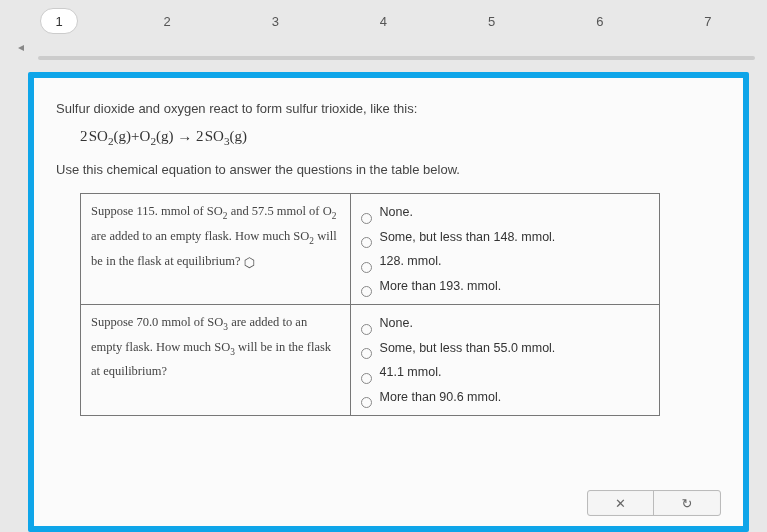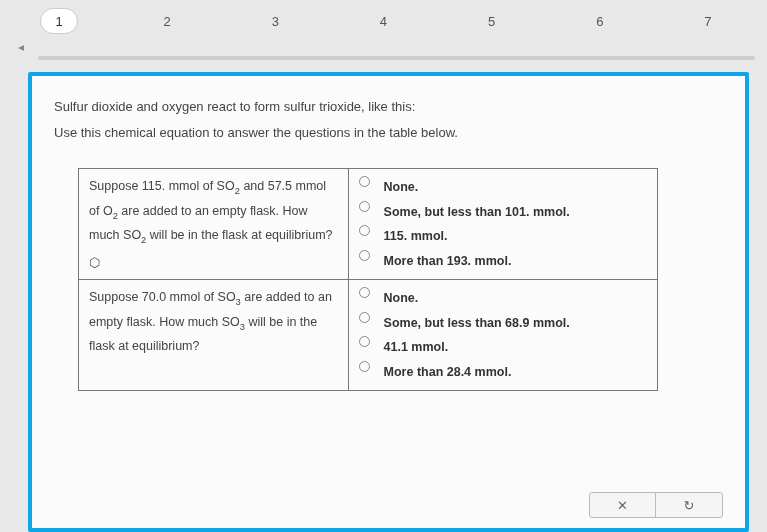--- a/index.html
+++ b/index.html
@@ -44,49 +44,48 @@
     }
     .progress-line {
       height: 4px;
       background: #ccc;
       margin: 0 12px 0 38px;
       border-radius: 2px;
     }
     .content {
       background: #fbfbfb;
       margin: 12px 18px 0 28px;
-      border: 4px solid #0ea5e9;
+      border: 6px solid #0ea5e9;
       border-radius: 2px;
       padding: 22px 22px 14px;
       height: 460px;
       position: relative;
     }
     .intro { margin-bottom: 8px; line-height: 1.4; color:#444;}
     .equation { margin: 10px 0 14px 24px; font-family: 'Times New Roman', serif; font-size: 15px; }
-    .instruction { margin-bottom: 26px; line-height: 1.4; color:#444;}
+    .instruction { margin-bottom: 14px; line-height: 1.4; color:#444;}
     table {
       border-collapse: collapse;
       margin-left: 24px;
       width: 580px;
     }
     td {
       border: 1px solid #777;
       padding: 6px 10px;
       vertical-align: top;
       font-size: 12.5px;
       line-height: 1.8;
     }
-    td.question { width: 270px; font-family: Liberation Sans, sans-serif; color:#444; }
+    td.question { width: 270px; font-family: Liberation Serif, serif; color:#444; }
     td.options { width: 310px; }
     .option-row {
       display: flex;
-      align-items: flex-start;
-      gap: 14px;
+      align-items: flex-end;
+      gap: 8px;
       padding: 1px 0;
-      font-weight: bold;
     }
     .radio {
       width: 11px;
       height: 11px;
       border: 1px solid #888;
       border-radius: 50%;
       flex-shrink: 0;
       display: inline-block;
     }
     .cursor-icon {
@@ -133,69 +132,74 @@
   <span class="page-num">6</span>
   <span class="page-num">7</span>
 </div>
 <div class="back-arrow">◂</div>
 <div class="progress-line"></div>
 
 <div class="content">
 
   <p class="intro">Sulfur dioxide and oxygen react to form sulfur trioxide, like this:</p>
 
+  <p class="equation">
+    <span>2</span> <span>SO</span><sub>2</sub><span>(g)</span><span>+</span><span>O</span><sub>2</sub><span>(g)</span>
+    <span class="arrow">→</span>
+    <span>2</span> <span>SO</span><sub>3</sub><span>(g)</span>
+  </p>
 
   <p class="instruction">Use this chemical equation to answer the questions in the table below.</p>
 
   <table>
     <tbody>
         <tr>
       <td class="question">
         <span>Suppose 115. mmol of SO</span><sub>2</sub><span> and 57.5 mmol of O</span><sub>2</sub><span> are added to an empty flask. How much SO</span><sub>2</sub><span> will be in the flask at equilibrium?</span>
         <span class="cursor-icon">⬡</span>
       </td>
       <td class="options">
         <div class="option-row">
               <span class="radio"></span>
               <span>None.</span>
             </div>
         <div class="option-row">
               <span class="radio"></span>
-              <span>Some, but less than 101. mmol.</span>
-            </div>
-        <div class="option-row">
-              <span class="radio"></span>
-              <span>115. mmol.</span>
+              <span>Some, but less than 148. mmol.</span>
+            </div>
+        <div class="option-row">
+              <span class="radio"></span>
+              <span>128. mmol.</span>
             </div>
         <div class="option-row">
               <span class="radio"></span>
               <span>More than 193. mmol.</span>
             </div>
       </td>
     </tr>
     <tr>
       <td class="question">
         <span>Suppose 70.0 mmol of SO</span><sub>3</sub><span> are added to an empty flask. How much SO</span><sub>3</sub><span> will be in the flask at equilibrium?</span>
       </td>
       <td class="options">
         <div class="option-row">
               <span class="radio"></span>
               <span>None.</span>
             </div>
         <div class="option-row">
               <span class="radio"></span>
-              <span>Some, but less than 68.9 mmol.</span>
+              <span>Some, but less than 55.0 mmol.</span>
             </div>
         <div class="option-row">
               <span class="radio"></span>
               <span>41.1 mmol.</span>
             </div>
         <div class="option-row">
               <span class="radio"></span>
-              <span>More than 28.4 mmol.</span>
+              <span>More than 90.6 mmol.</span>
             </div>
       </td>
     </tr>
   </tbody>
     </table>
 
   <div class="bottom-bar">
     <div class="bb-btn">
         <span>✕</span>
       </div>

